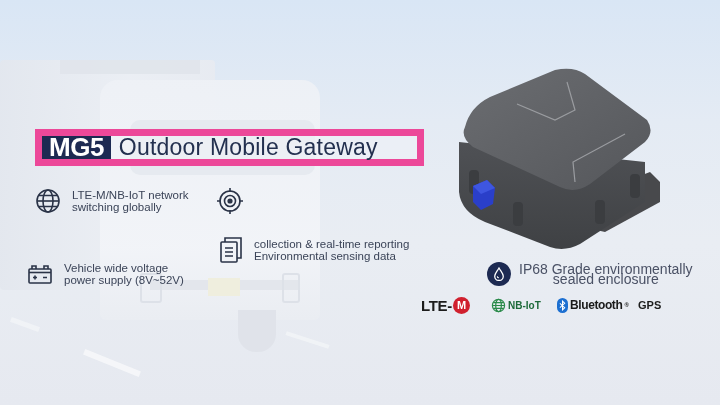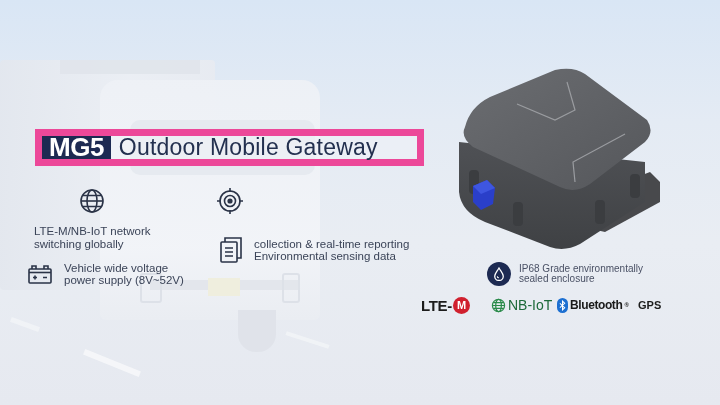--- a/index.html
+++ b/index.html
@@ -55,45 +55,45 @@
     color: #23304f; font-size: 23px; padding-left: 8px; display: flex; align-items: center;
     letter-spacing: 0.2px;
   }
 
   
   .feature {
     position: absolute; display: flex; align-items: center; gap: 10px;
   }
   .feature .ico { width: 28px; height: 28px; flex: 0 0 28px; color: #2a3347; }
   .feature .txt { font-size: 11.5px; line-height: 12.5px; color: #3b4458; }
-  .f1 { left: 34px; top: 187px; flex-direction: column; }
+  .f1 { left: 34px; top: 187px; }
   .f2 { left: 216px; top: 187px; }
   .f3 { left: 26px; top: 236px; margin-top: 24px; }
   .f4 { left: 216px; top: 236px; }
 
   
   .device { position: absolute; left: 455px; top: 62px; width: 230px; height: 195px; }
 
   
   .ip68 { position: absolute; left: 487px; top: 262px; display: flex; align-items: center; gap: 8px; }
   .ip68 .drop-circle {
     width: 24px; height: 24px; border-radius: 50%; background: #1d2a52;
     display: flex; align-items: center; justify-content: center;
   }
-  .ip68 .txt { font-size: 10px; line-height: 10.5px; color: #4a5165; }
+  .ip68 .txt { font-size: 14px; line-height: 10.5px; color: #4a5165; text-align: center; }
 
   
   .logos { position: absolute; left: 421px; top: 294px; width: 260px; height: 22px; }
   .logo { position: absolute; top: 0; height: 22px; display: flex; align-items: center; }
   .logo-lte { left: 0; font-weight: bold; font-size: 15px; color: #1c1c1c; letter-spacing: -0.3px; }
   .logo-lte .m-badge {
     display: inline-flex; width: 17px; height: 17px; border-radius: 50%; background: #d0202e;
     color: #fff; font-size: 11px; align-items: center; justify-content: center; margin-left: 1px;
   }
-  .logo-nb { left: 70px; font-size: 14px; font-weight: normal; color: #1d6a3a; gap: 2px; }
+  .logo-nb { left: 70px; font-size: 10px; font-weight: bold; color: #1d6a3a; gap: 2px; }
   .logo-bt { left: 136px; font-size: 12px; font-weight: bold; color: #1a1a1a; gap: 2px; letter-spacing: -0.4px; }
   .logo-bt .bt-badge {
     width: 11px; height: 15px; border-radius: 6px; background: #1c6fd1; color: #fff;
     display: inline-flex; align-items: center; justify-content: center; font-size: 10px;
   }
   .logo-gps { left: 217px; font-size: 11px; font-weight: bold; color: #1c1c1c; }
 </style>
 </head>
 <body>
 

